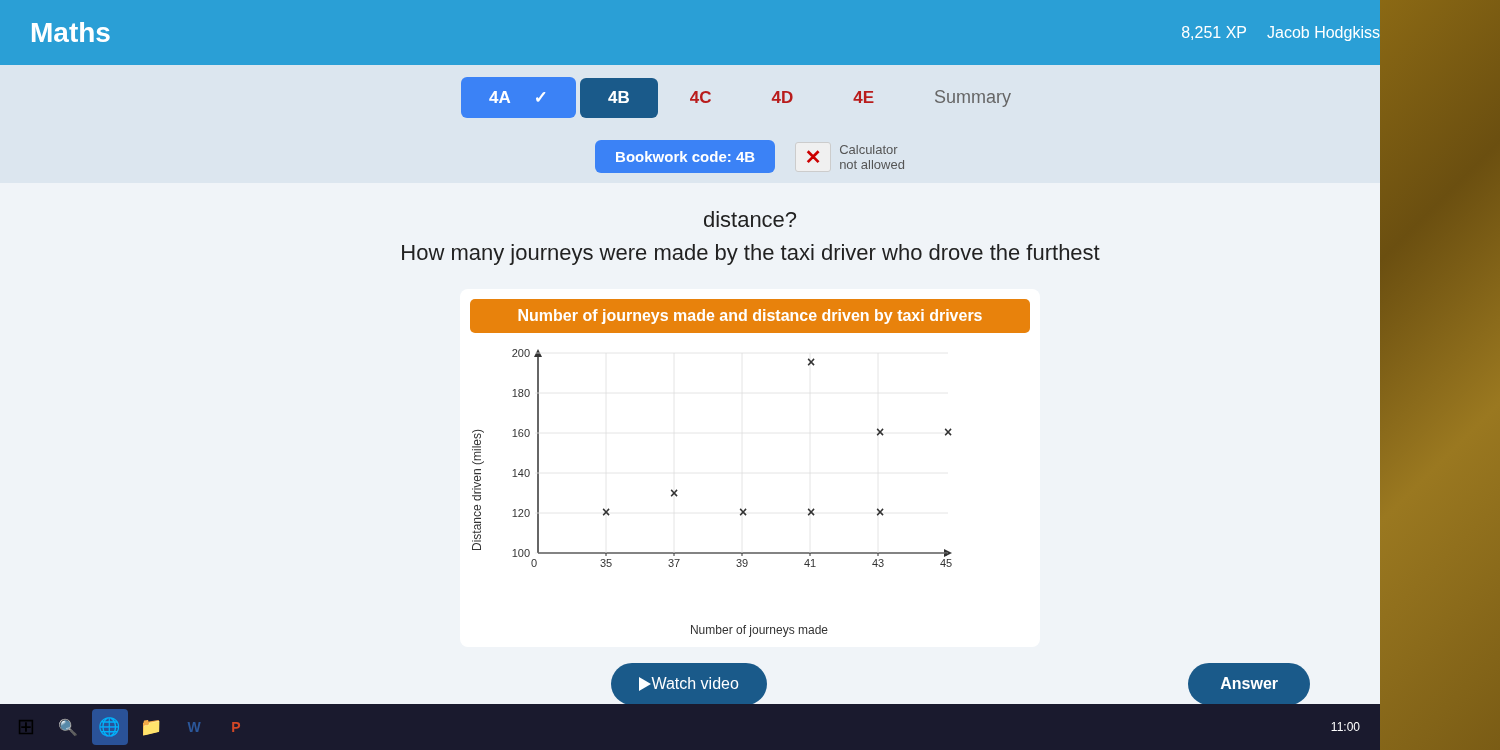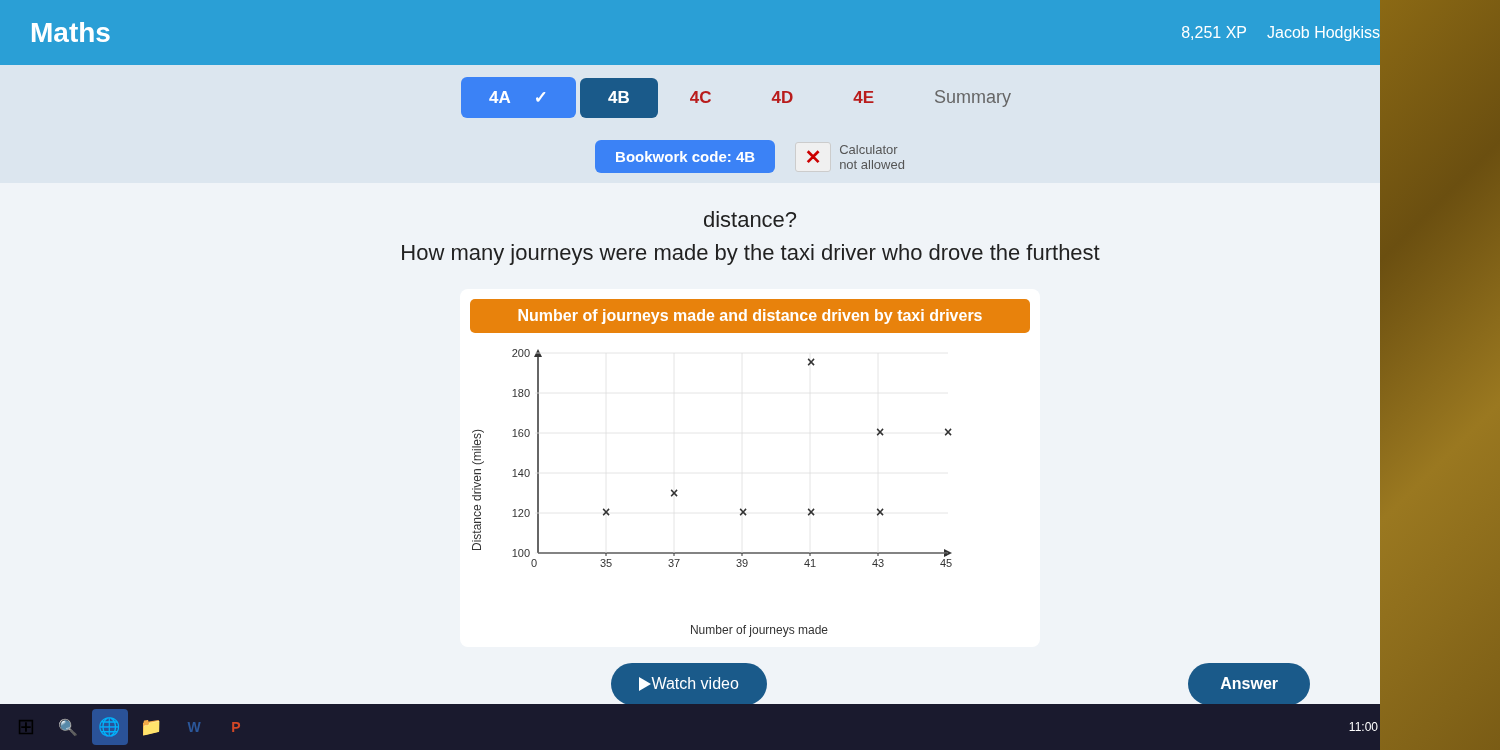--- a/index.html
+++ b/index.html
@@ -264,21 +264,21 @@
       display: flex;
       align-items: center;
       justify-content: center;
       font-size: 18px;
     }
     .taskbar-item.active {
       background: #2a5298;
     }
     .taskbar-time {
       position: absolute;
-      right: 2px;
+      right: 20px;
       color: white;
       font-size: 12px;
     }
 
     
     .right-photo-strip {
       position: absolute;
       right: 0;
       top: 0;
       width: 120px;

